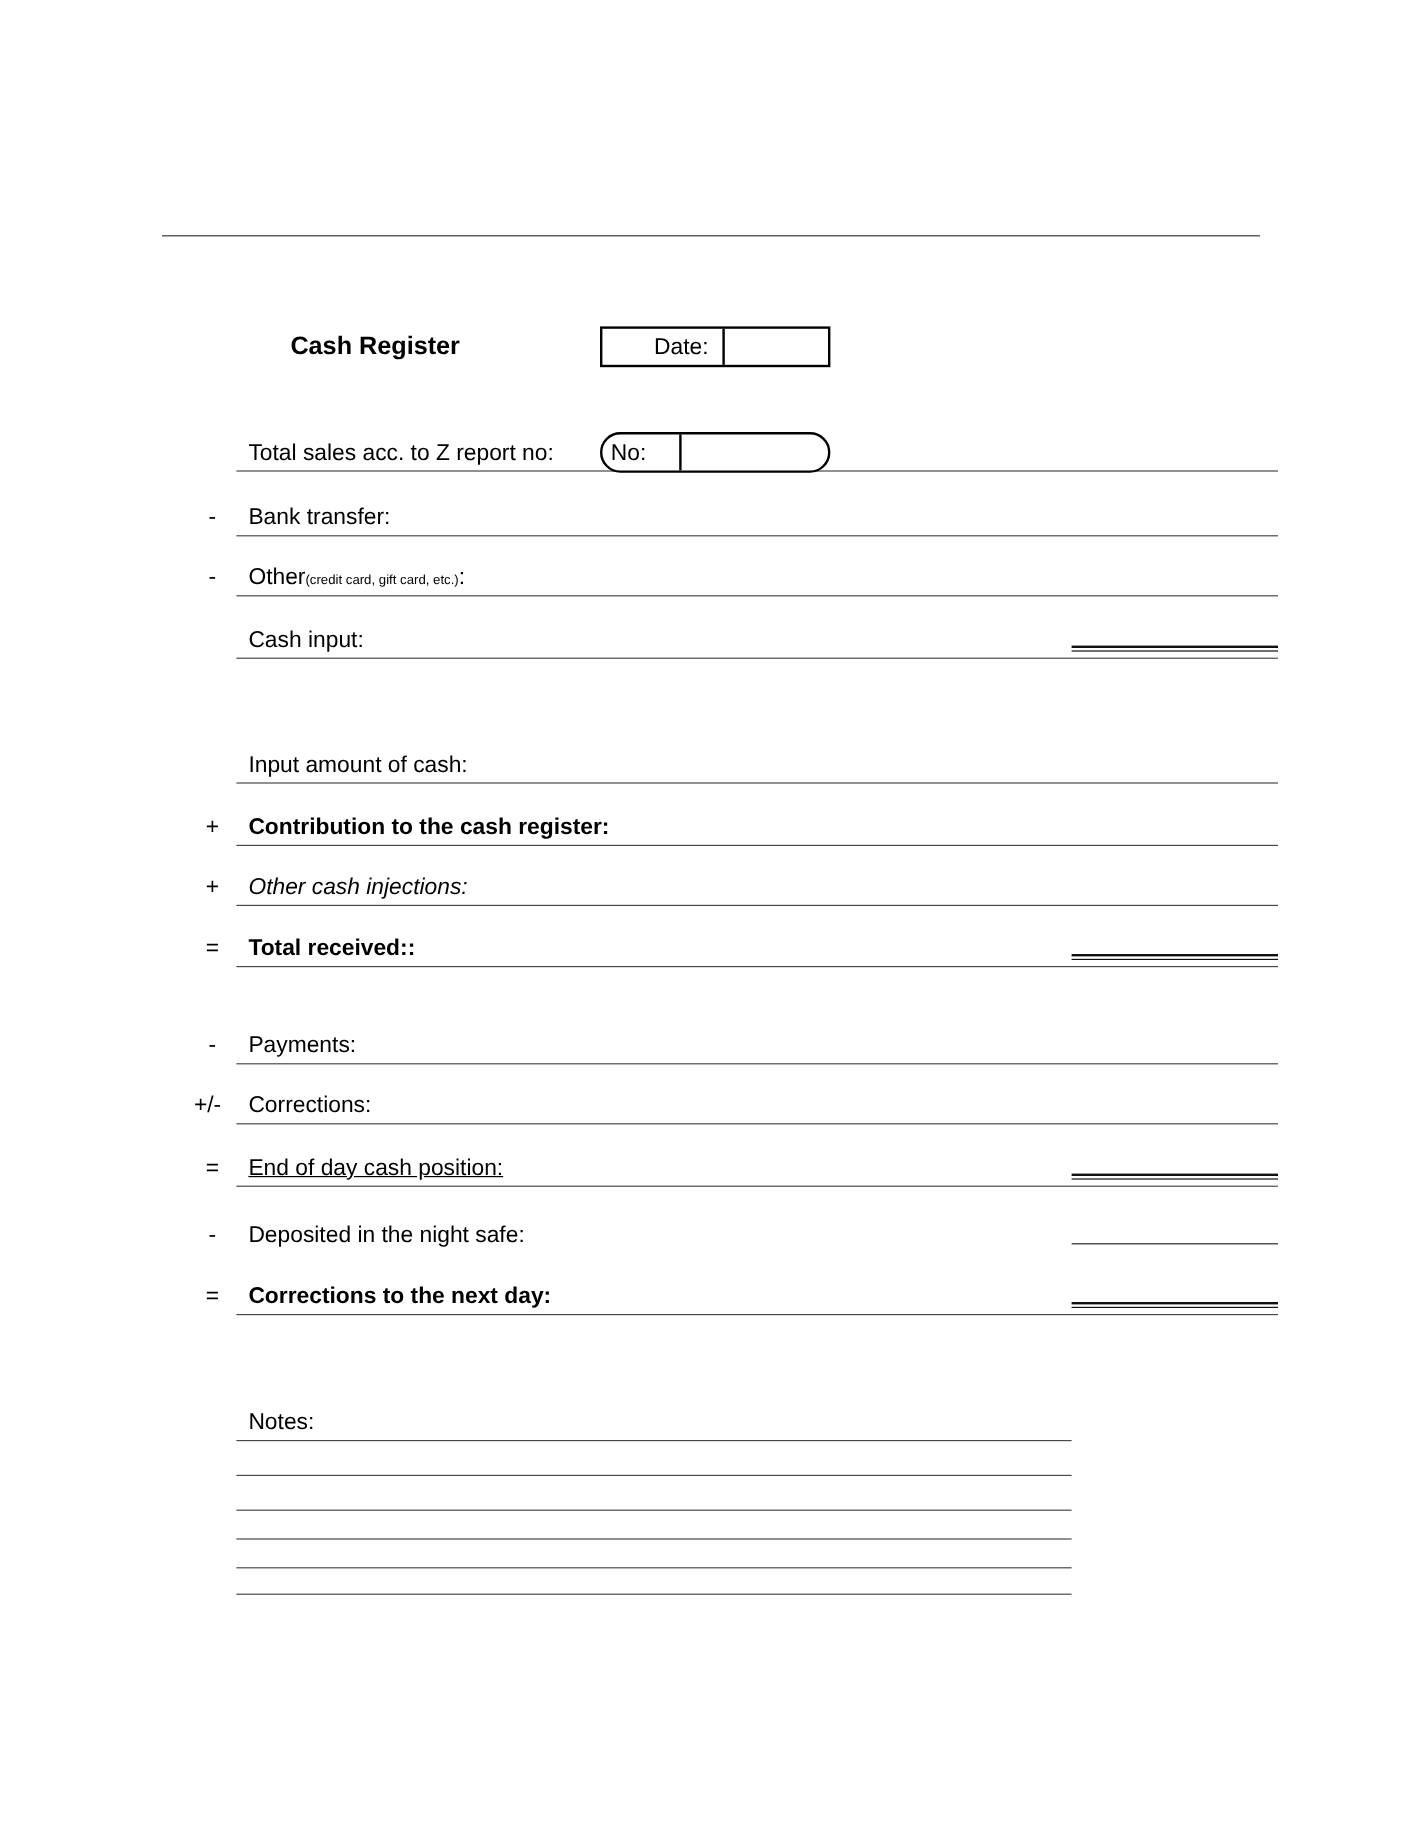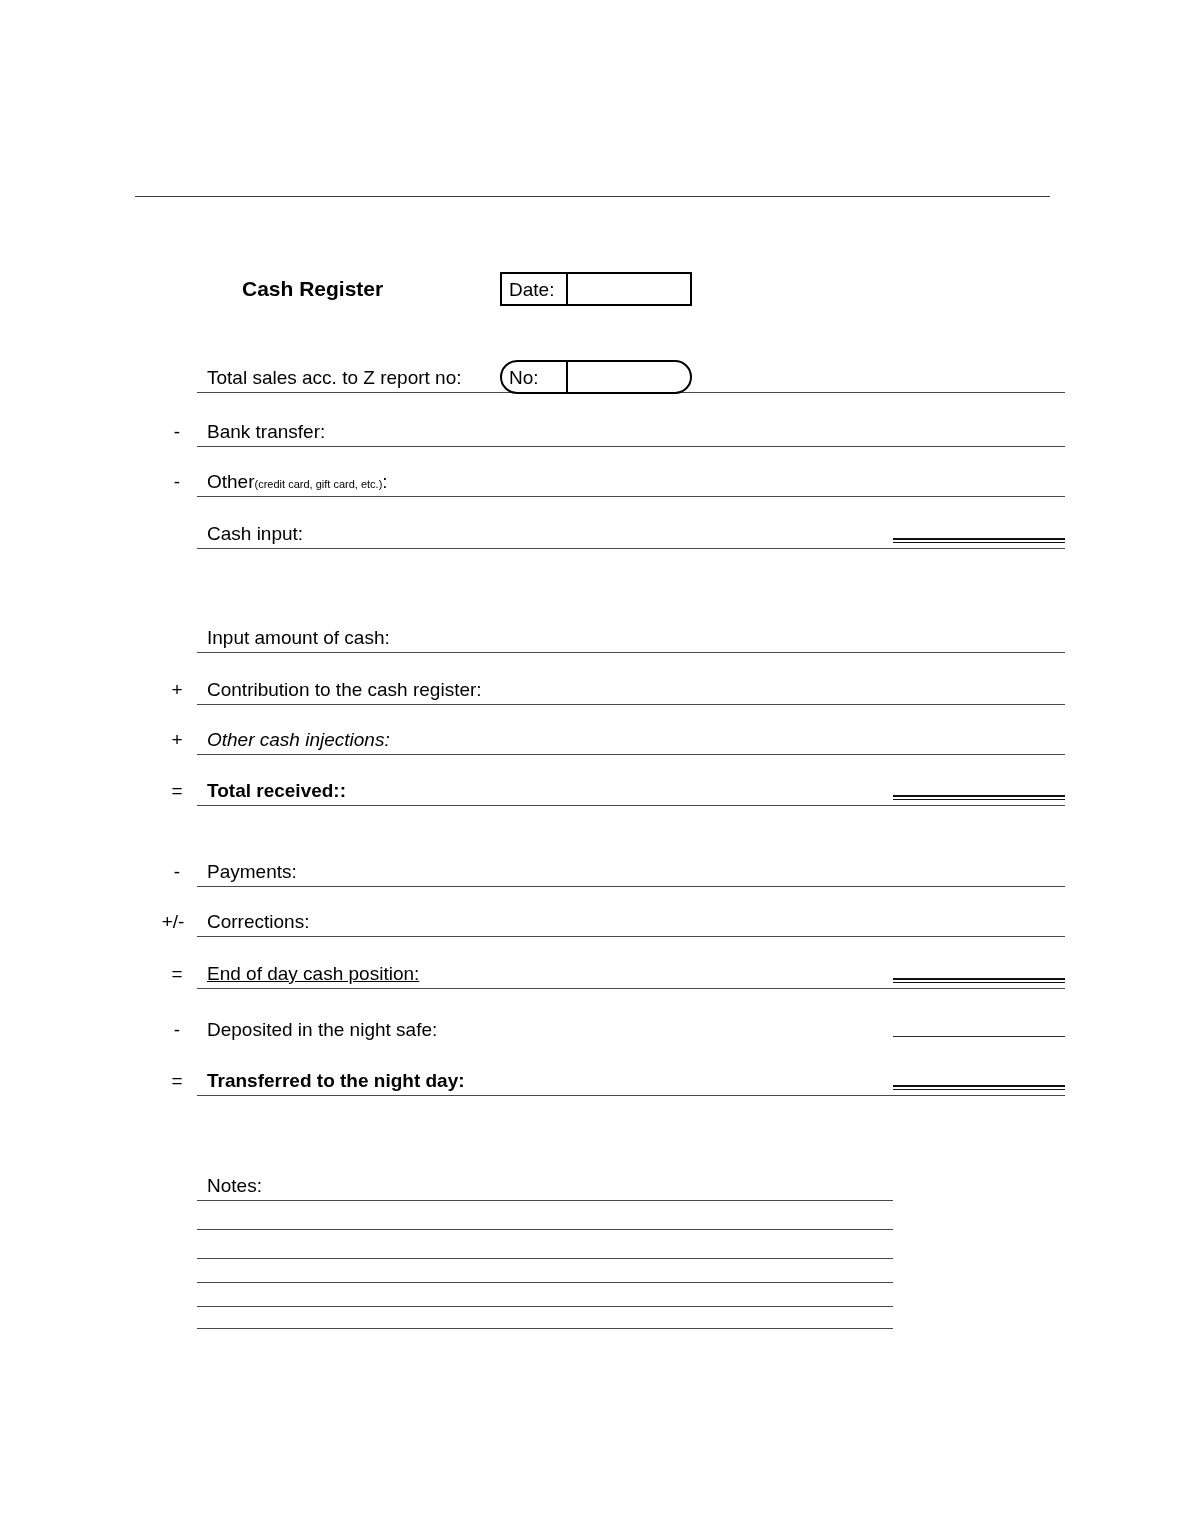--- a/index.html
+++ b/index.html
@@ -143,21 +143,21 @@
 </head>
 <body>
 
 <div class="page">
 
   <div class="title-rule"></div>
 
   <div class="row" style="top:274px;">
     <div class="label bold" style="left:207px; top:4px; font-size:21px;margin-left:35px;">Cash Register</div>
   </div>
-  <div class="field-box" style="left:500px; top:272px;">
+  <div class="field-box" style="left:500px; top:272px;padding-left:36px;">
     <div class="fb-label">Date:</div>
     <div class="fb-value"></div>
   </div>
 
   <div class="row" style="top:363px;">
     <div class="label" style="top:4px;">Total sales acc. to Z report no:</div>
   </div>
   <div class="underline" style="top:392px;"></div>
   <div class="field-box" style="left:500px; top:360px;border-radius:17px;">
     <div class="fb-label">No:</div>
@@ -184,21 +184,21 @@
   <div class="underline" style="top:548px;"></div>
   <div class="total-rule" style="top:538px;"></div>
 
   <div class="row" style="top:623px;">
     <div class="label" style="top:4px;">Input amount of cash:</div>
   </div>
   <div class="underline" style="top:652px;"></div>
 
   <div class="row" style="top:675px;">
     <div class="sign" style="top:4px;">+</div>
-    <div class="label" style="top:4px;">Contribution to the cash register:</div>
+    <div class="label" style="top:4px;font-weight:bold;">Contribution to the cash register:</div>
   </div>
   <div class="underline" style="top:704px;"></div>
 
   <div class="row" style="top:725px;">
     <div class="sign" style="top:4px;">+</div>
     <div class="label" style="top:4px;font-style:italic;">Other cash injections:</div>
   </div>
   <div class="underline" style="top:754px;"></div>
 
   <div class="row" style="top:776px;">
@@ -228,21 +228,21 @@
   <div class="total-rule" style="top:978px;"></div>
 
   <div class="row" style="top:1015px;">
     <div class="sign" style="top:4px;">-</div>
     <div class="label" style="top:4px;">Deposited in the night safe:</div>
   </div>
   <div class="single-rule" style="top:1036px;"></div>
 
   <div class="row" style="top:1066px;">
     <div class="sign" style="top:4px;">=</div>
-    <div class="label bold" style="top:4px;">Transferred to the night day:</div>
+    <div class="label bold" style="top:4px;">Corrections to the next day:</div>
   </div>
   <div class="underline" style="top:1095px;"></div>
   <div class="total-rule" style="top:1085px;"></div>
 
   <div class="row" style="top:1171px;">
     <div class="label" style="top:4px;text-align:right;">Notes:</div>
   </div>
   <div class="underline short" style="top:1200px;"></div>
   <div class="underline short" style="top:1229px;"></div>
   <div class="underline short" style="top:1258px;"></div>

